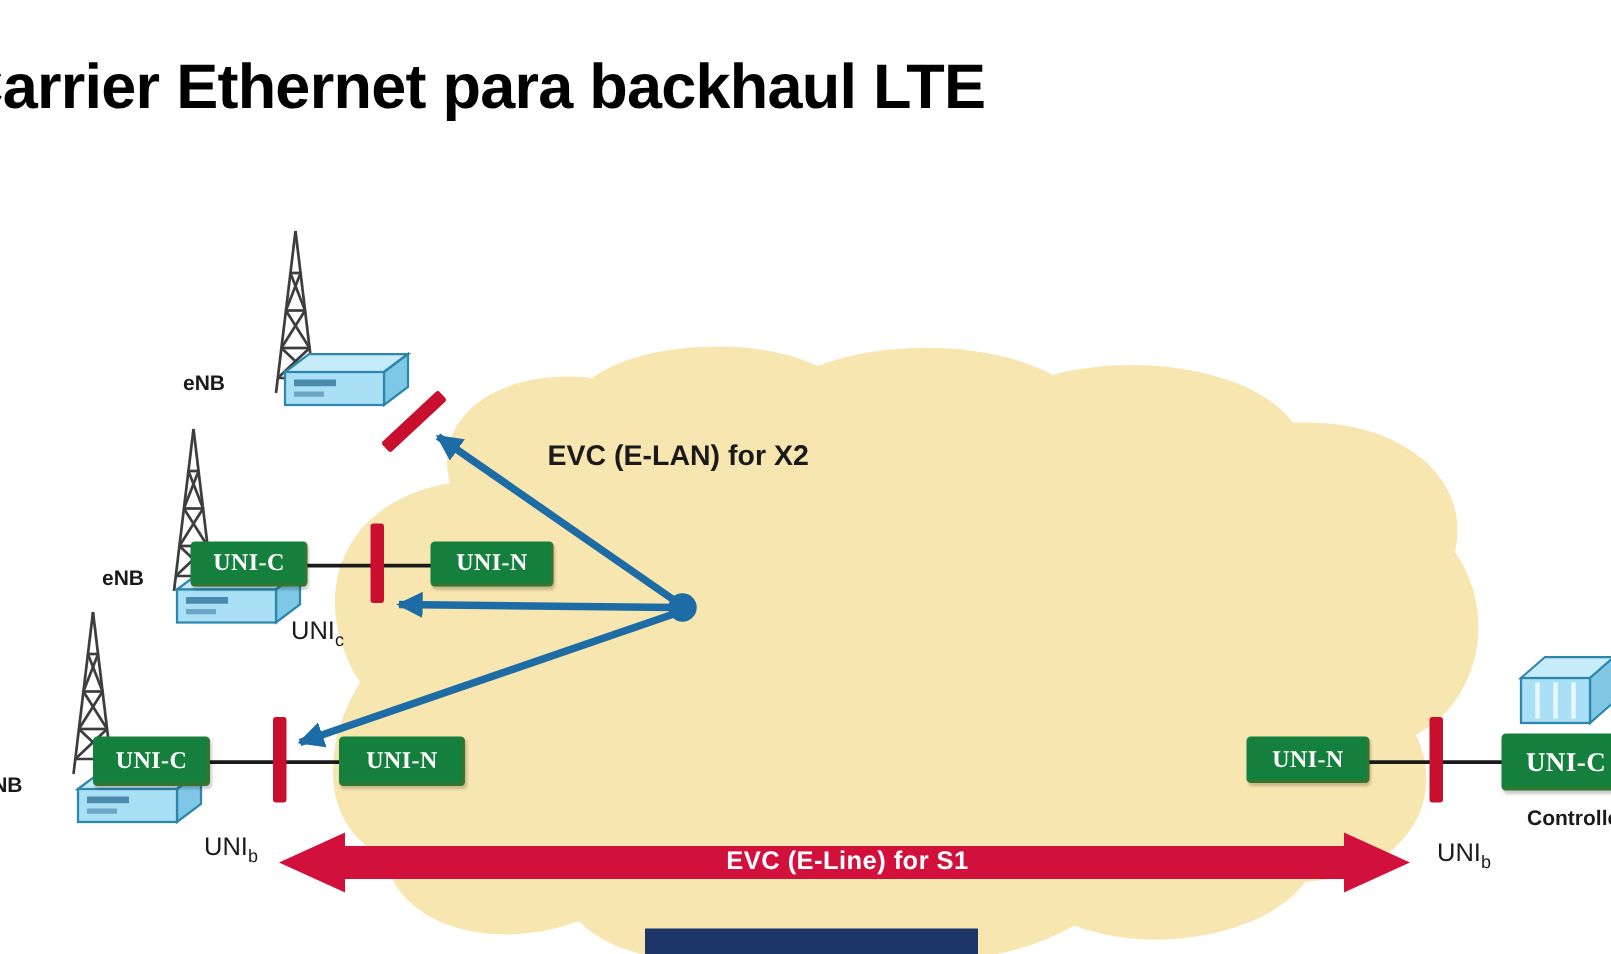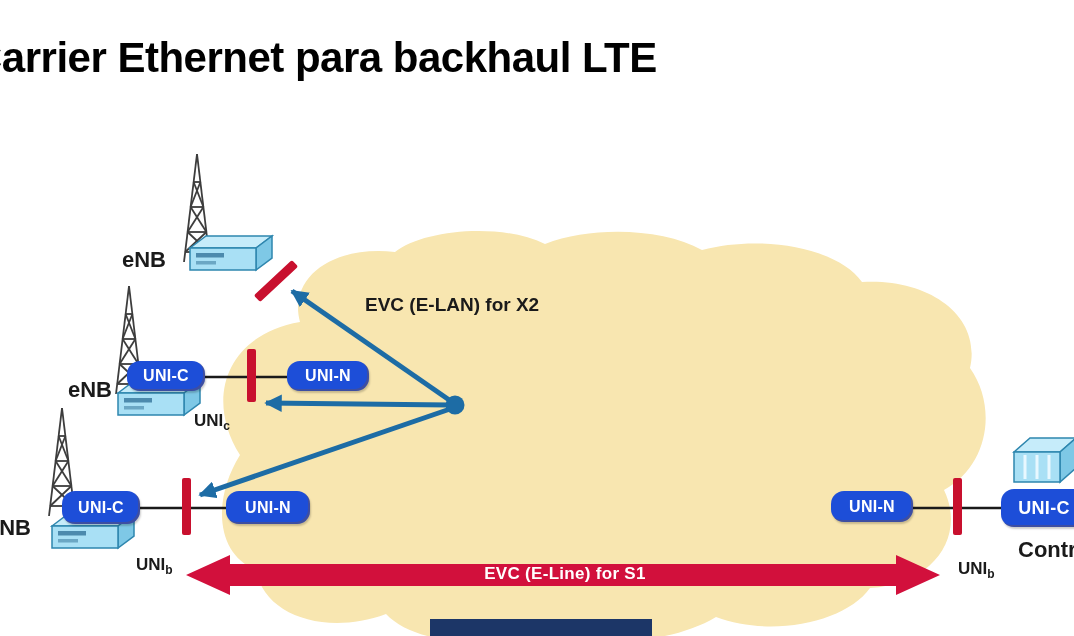--- a/index.html
+++ b/index.html
@@ -8,30 +8,31 @@
     background:#ffffff; overflow:hidden;
     font-family:"Liberation Sans", sans-serif;
   }
   .abs { position:absolute; }
   #title {
     left:-28px; top:34px; font-size:42px; font-weight:800;
     color:#000; white-space:nowrap; letter-spacing:-0.5px;
   }
   svg.layer { position:absolute; left:0; top:0; z-index:1; }
   .txt { z-index:3; color:#1a1a1a; white-space:nowrap; }
-  .enb-label { font-size:22px; font-weight:600; }
-  .uni-ref { font-size:17px; font-weight:700; }
+  .enb-label { font-size:14px; font-weight:600; }
+  .uni-ref { font-size:17px; font-weight:400; }
   .uni-ref sub { font-size:12px; }
   .uni-box {
-    position:absolute; z-index:2; background:#1d4ed8; color:#ffffff;
+    position:absolute; z-index:2; background:#15803d; color:#ffffff;
     font-weight:bold; font-size:16px; letter-spacing:0.3px;
     display:flex; align-items:center; justify-content:center;
-    border-radius:13px;
+    border-radius:3px;
     box-shadow: inset -2px -2px 0 rgba(160,80,0,0.25), 1px 2px 2px rgba(0,0,0,0.2);
     white-space:nowrap;
+    font-family:Liberation Serif, serif;
   }
   #lte-backhaul { font-size:27px; font-weight:bold; color:#3c3c3c; letter-spacing:0.5px; }
   #evc-elan-label { font-size:19px; font-weight:600; }
   #mef-label { font-size:19px; font-weight:bold; }
   #evc-eline-label {
     z-index:3; left:440px; top:564px; width:250px; text-align:center;
     color:#ffffff; font-weight:bold; font-size:17px; letter-spacing:0.3px;
   }
   #footer-bar {
     position:absolute; z-index:4; left:430px; top:619px; width:222px; height:17px;

